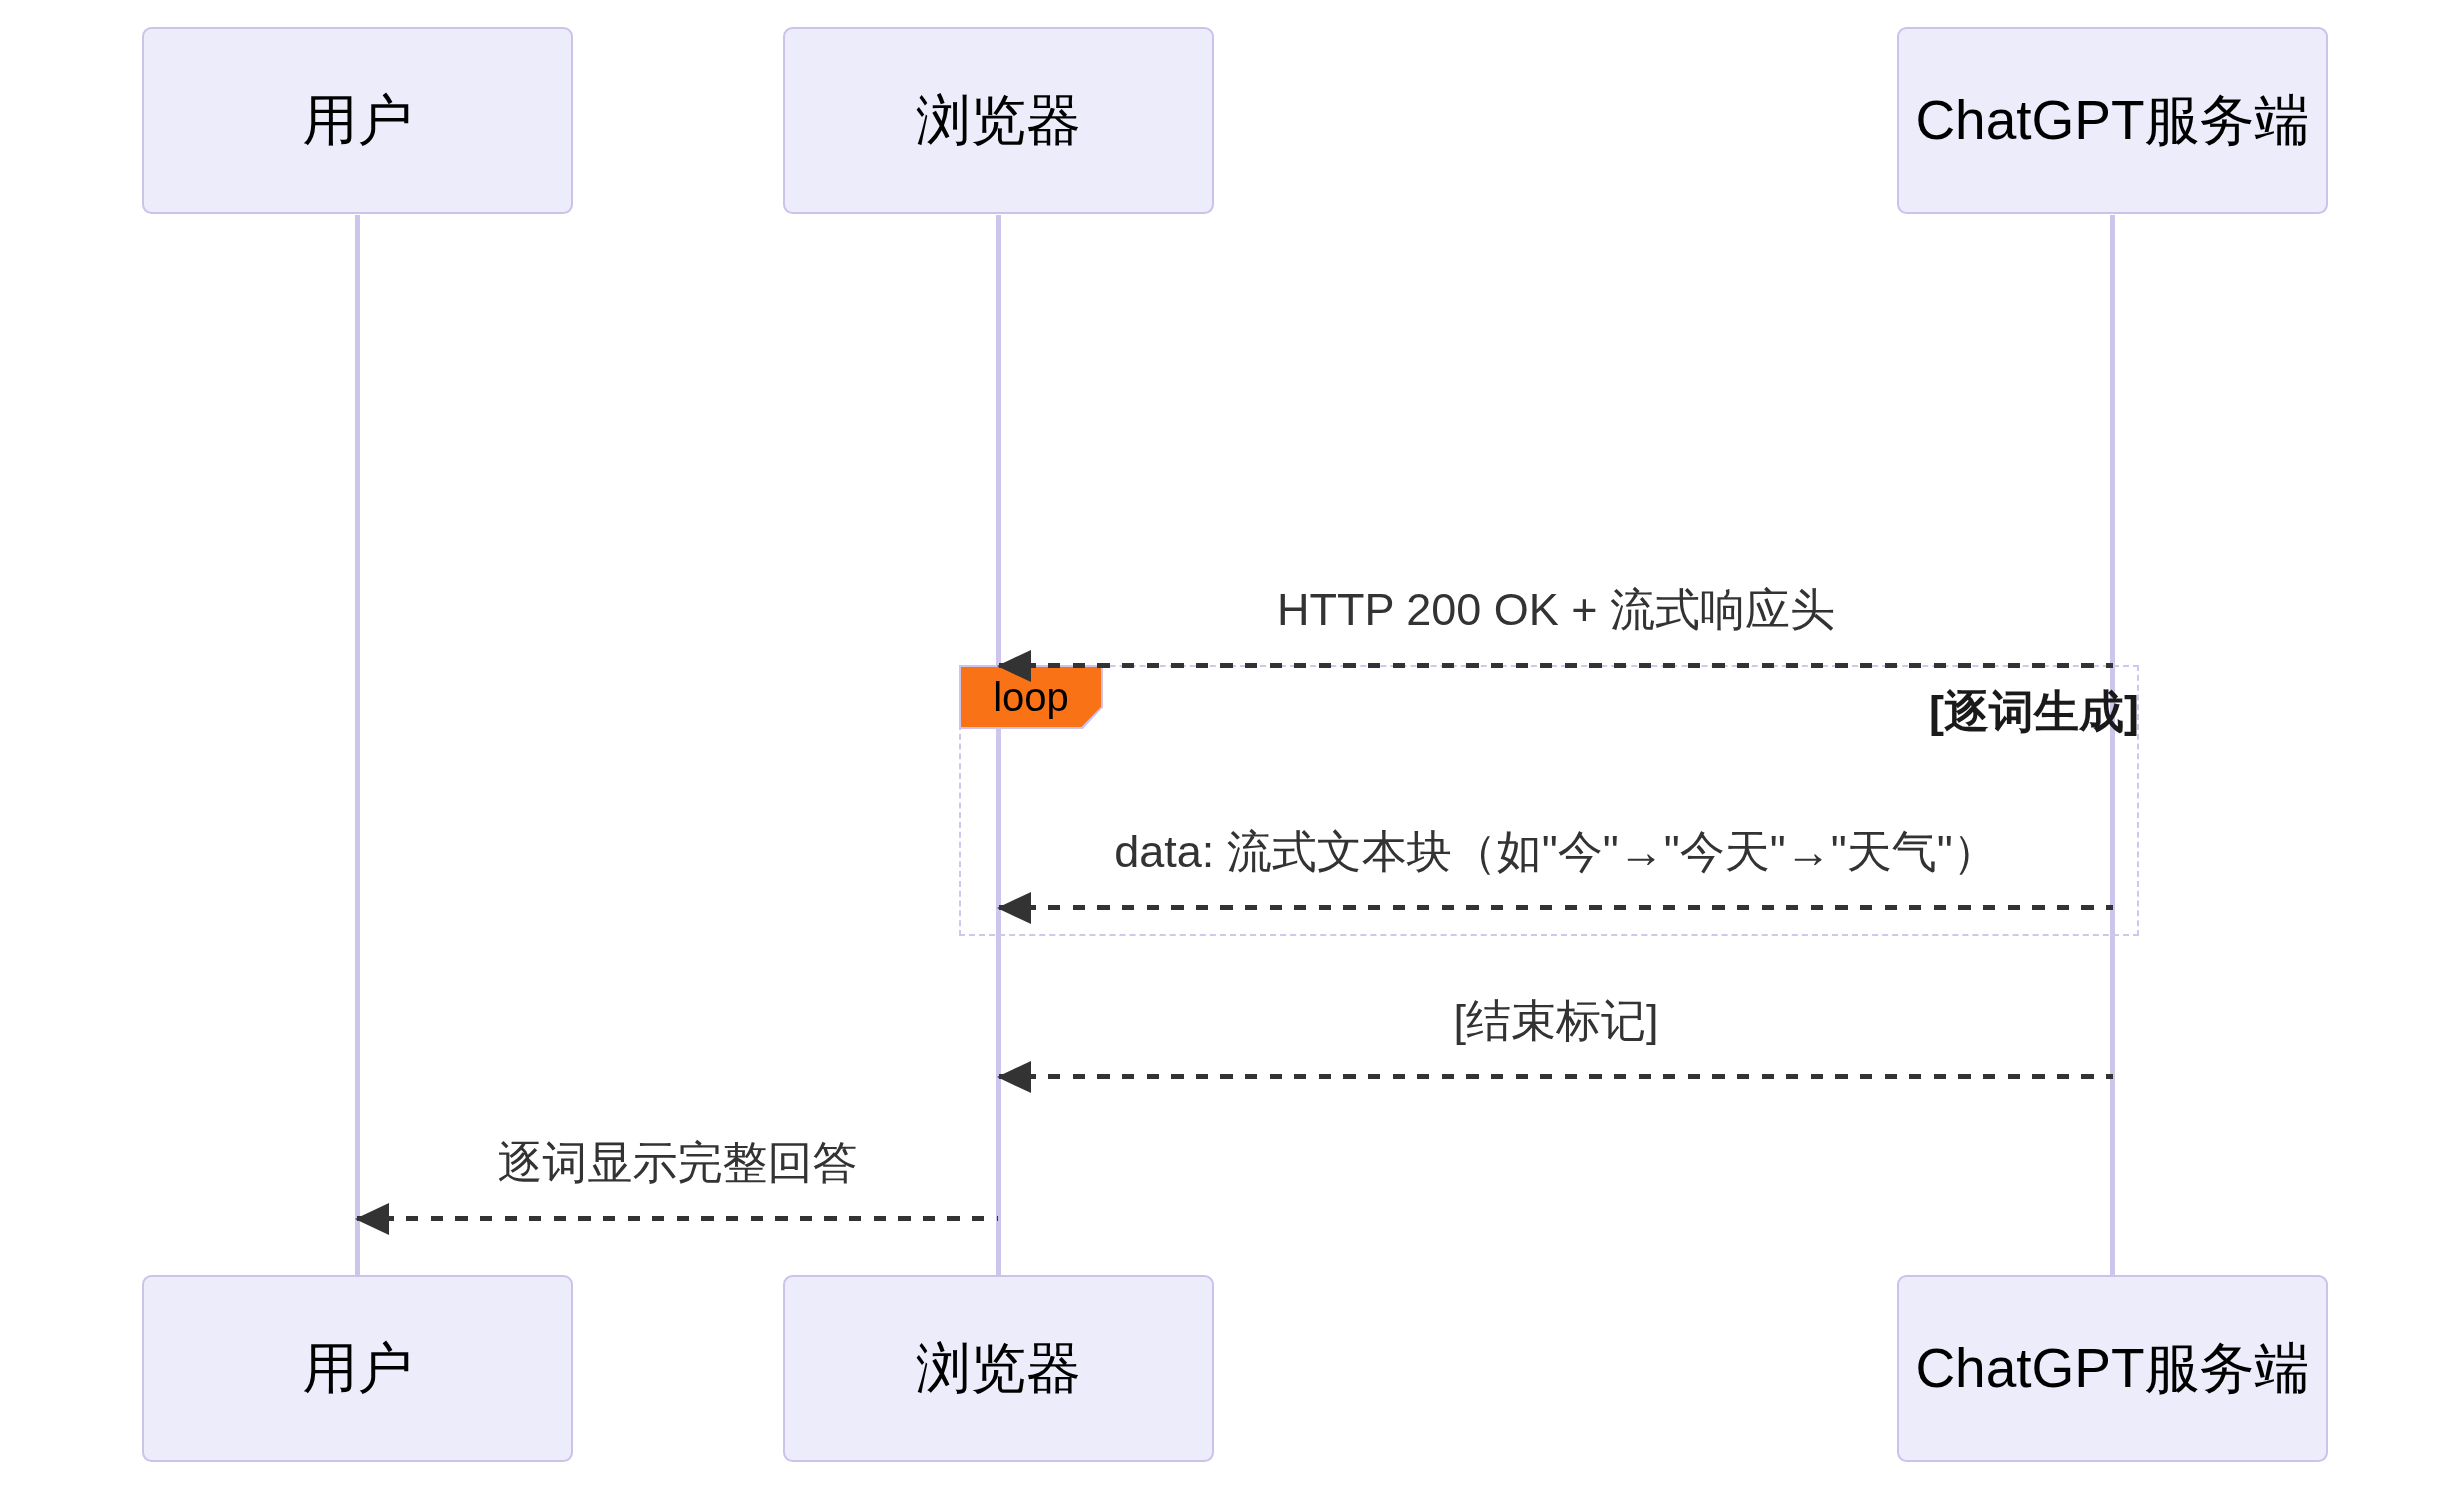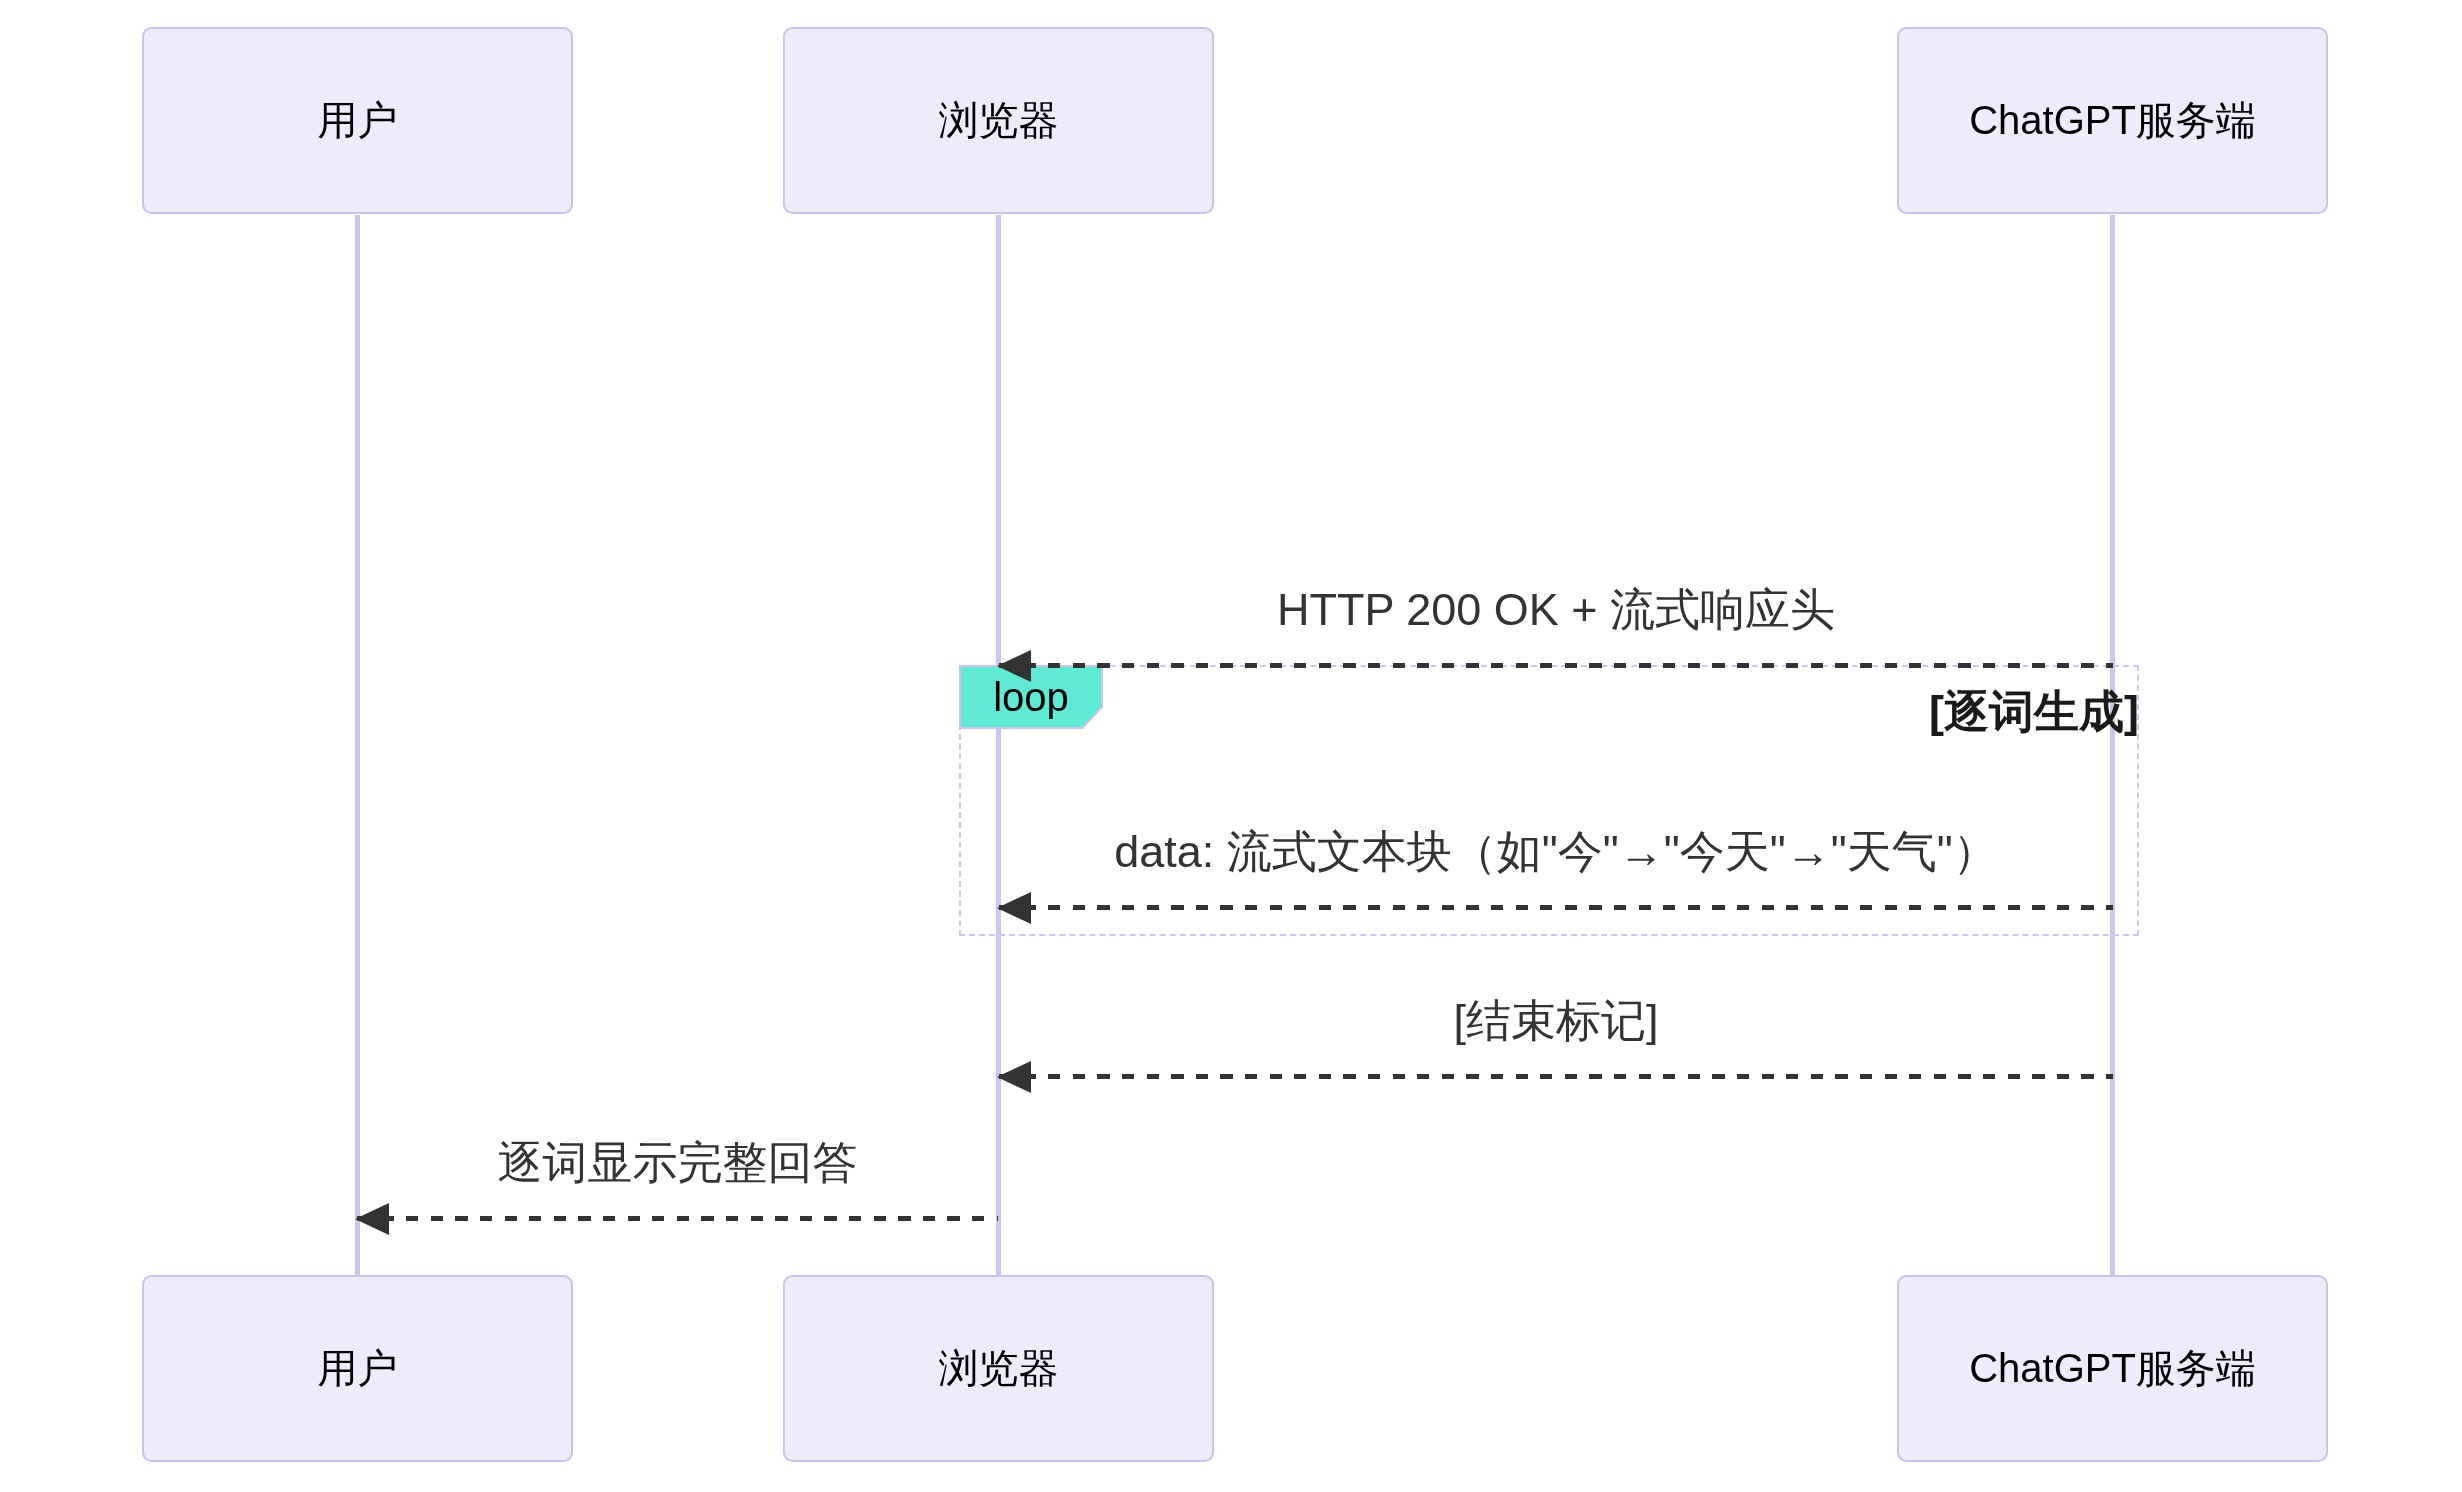--- a/index.html
+++ b/index.html
@@ -17,21 +17,21 @@
   .actor-box {
     position: absolute;
     width: 431px;
     height: 187px;
     background: #ECECFB;
     border: 2.8px solid #CCC2EA;
     border-radius: 9.5px;
     display: flex;
     align-items: center;
     justify-content: center;
-    font-size: 40px;
+    font-size: 55px;
     color: #000000;
     white-space: nowrap;
   }
 
   .lifeline {
     position: absolute;
     width: 4.7px;
     top: 215px;
     height: 1060px;
     background: #CEC5EC;
@@ -80,21 +80,21 @@
   .loop-tab-outer {
     position: absolute;
     left: 959px; top: 665px;
     width: 144px; height: 64px;
     background: #CCC2EA;
     clip-path: polygon(0 0, 100% 0, 100% 66%, 86% 100%, 0 100%);
   }
   .loop-tab-inner {
     position: absolute;
     left: 1.9px; top: 1.9px; right: 1.9px; bottom: 1.9px;
-    background: #5eead4;
+    background: #f97316;
     clip-path: polygon(0 0, 100% 0, 100% 66%, 86% 100%, 0 100%);
     display: flex;
     align-items: center;
     justify-content: center;
     font-size: 40px;
     color: #000000;
   }
 
   .loop-title {
     position: absolute;

